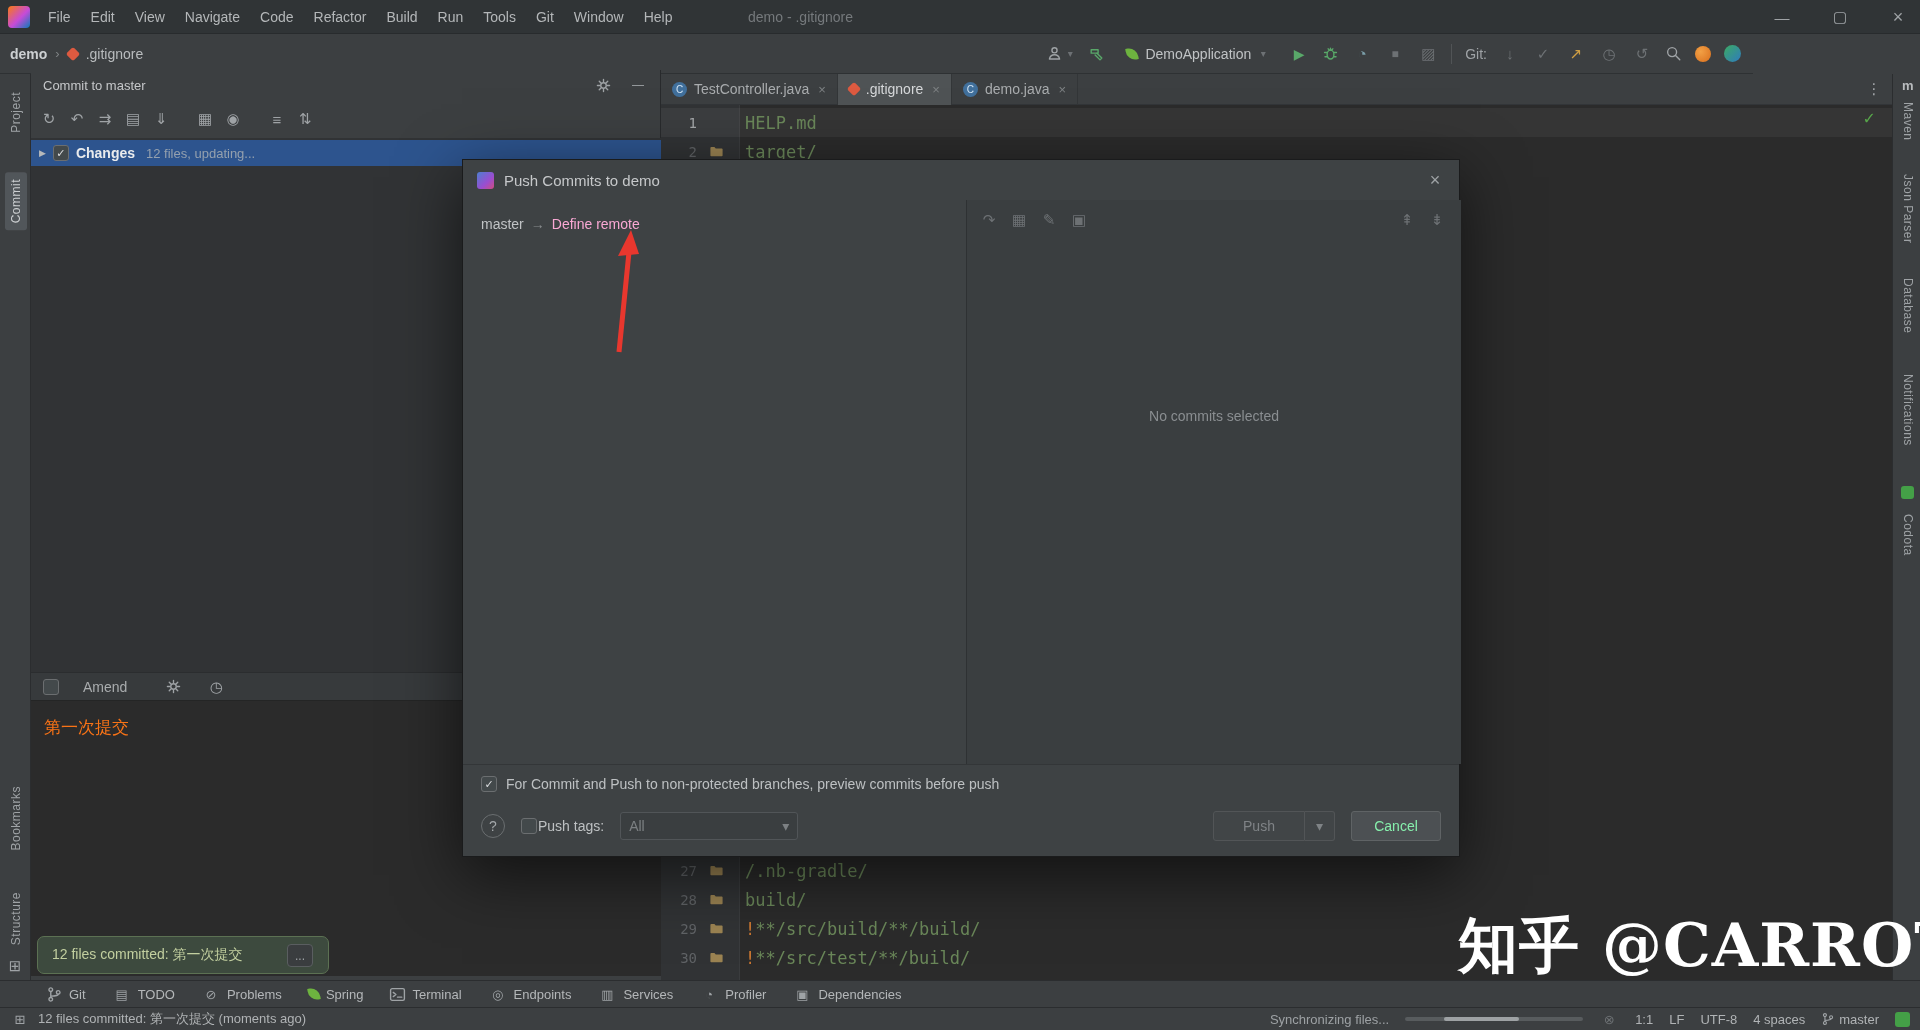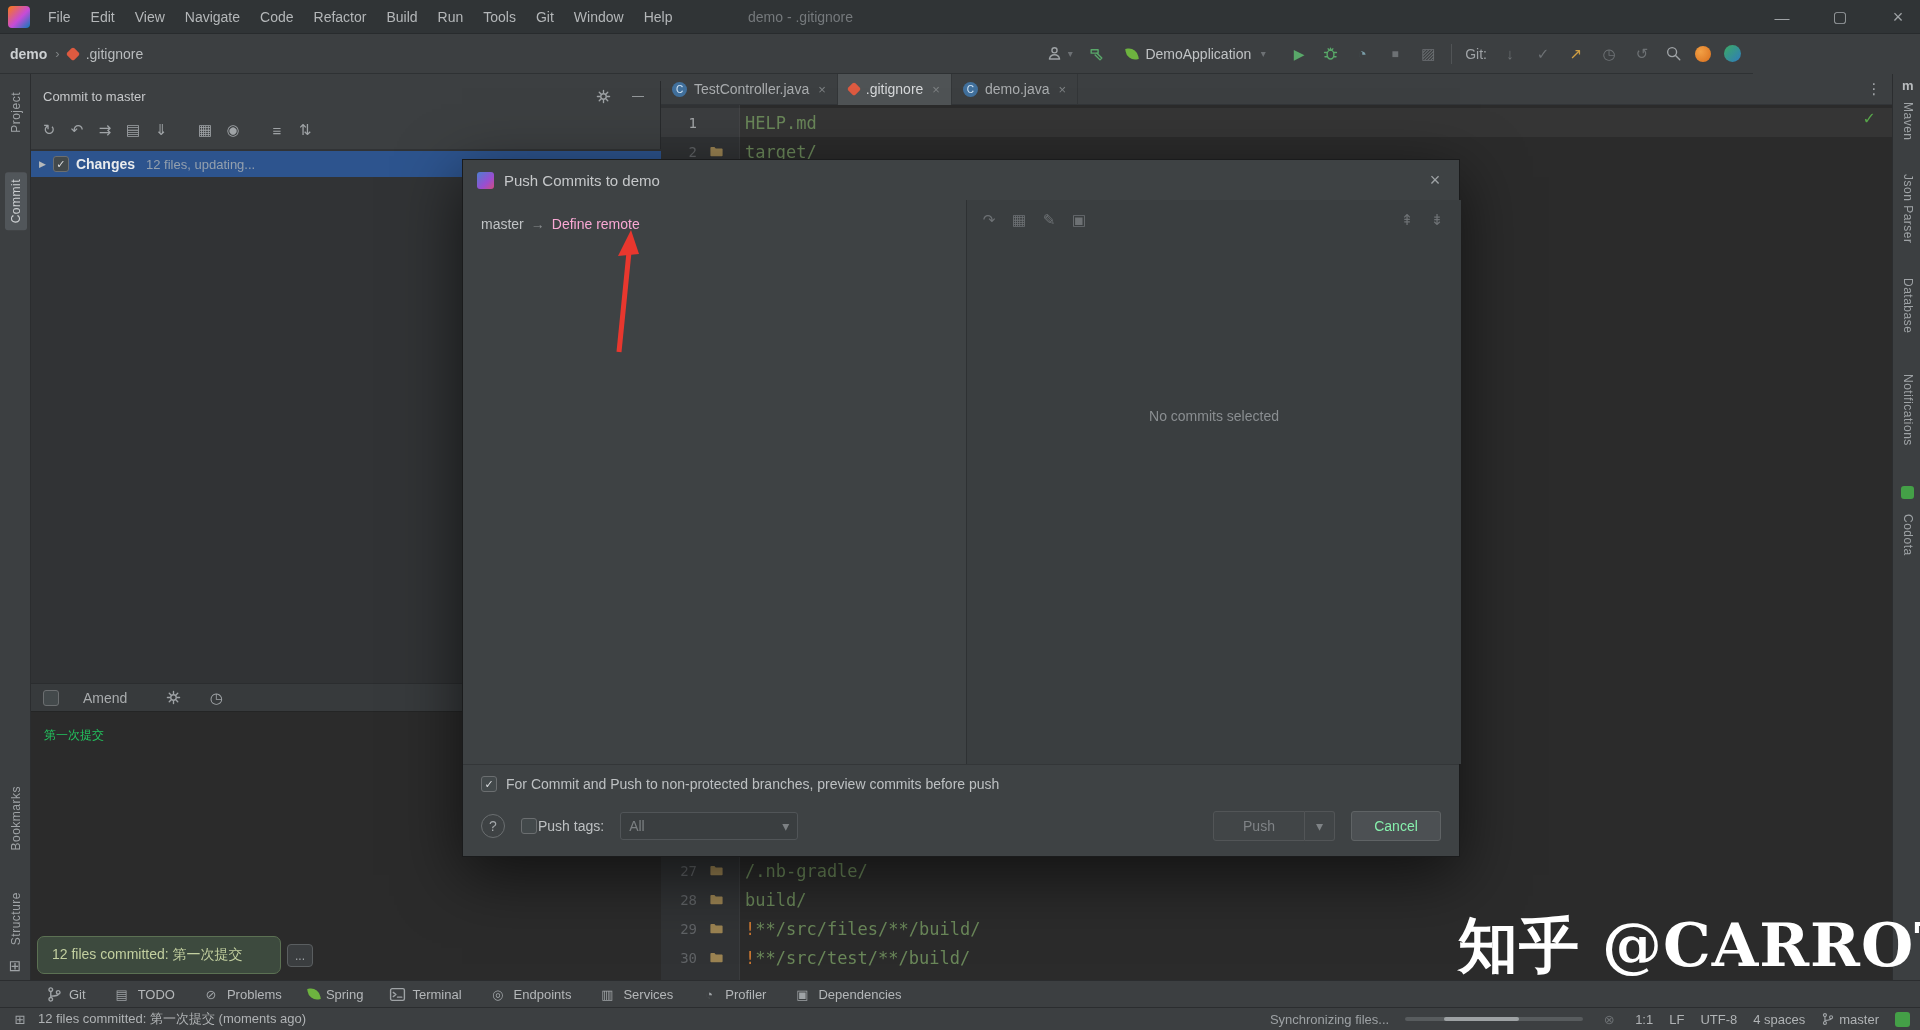--- a/index.html
+++ b/index.html
@@ -170,21 +170,21 @@
   </div>
 
   <div class="abs" id="left-stripe" style="left:0;top:74px;width:31px;height:906px;background:#3c3f41;border-right:1px solid #2b2d2f">
     <span class="vt abs" style="left:9px;top:18px">Project</span>
     <span class="vt abs" style="left:5px;top:98px;background:#51565a;color:#cdd0d2;padding:7px 4px;border-radius:3px">Commit</span>
     <span class="vt abs" style="left:9px;top:712px">Bookmarks</span>
     <span class="vt abs" style="left:9px;top:818px">Structure</span>
     <span class="ic abs" style="left:5px;bottom:4px">⊞</span>
   </div>
 
-  <div class="abs" id="commit-panel" style="left:31px;top:81px;width:630px;height:906px;background:#3c3f41;border-right:1px solid #282a2c">
+  <div class="abs" id="commit-panel" style="left:31px;top:70px;width:630px;height:906px;background:#3c3f41;border-right:1px solid #282a2c">
     <div class="flex" style="height:30px;padding:0 12px">
       <span style="color:#c6c8ca">Commit to master</span>
       <div class="flex" style="margin-left:auto;gap:16px">
         <svg class="s">
             <use href="#sym-gear"></use>
           </svg>
         <span class="ic" style="font-size:12px">—</span>
       </div>
     </div>
     <div class="flex" style="height:38px;padding-left:8px;gap:8px">
@@ -212,21 +212,21 @@
     </div>
     <div class="abs flex" style="left:0;top:602px;width:630px;height:28px;background:#373a3c;border-top:1px solid #2b2d2f;padding-left:12px;gap:24px">
       <span class="cb"></span>
       <span style="color:#a9acae;font-size:14px">Amend</span>
       <svg class="s" style="margin-left:14px">
           <use href="#sym-gear"></use>
         </svg>
       <span class="ic">◷</span>
     </div>
     <div class="abs" style="left:0;top:630px;width:630px;height:276px;background:#2b2b2b;border-top:1px solid #242525;padding:15px 13px">
-      <span style="color:#22c55e;font-size:12px">第一次提交</span>
+      <span style="color:#f97316;font-size:17px">第一次提交</span>
     </div>
   </div>
 
   <div class="abs" id="editor" style="left:661px;top:74px;width:1231px;height:906px;background:#2b2b2b">
     <div class="flex" style="height:31px;background:#3c3f41;border-bottom:1px solid #323538">
       <div class="tab">
         <span class="class-icon">C</span>
         <span>TestController.java</span>
         <span class="tab-close">×</span>
       </div>
@@ -284,21 +284,21 @@
           <span class="ctext">build/</span>
       </div>
       <div class="cline" style="top:809px">
         <span class="ln">29</span>
         <span class="gicon">
             <svg class="sf">
               <use href="#sym-folder"></use>
             </svg>
           </span>
         <span class="bang">!</span>
-          <span class="ctext">**/src/files/**/build/</span>
+          <span class="ctext">**/src/build/**/build/</span>
       </div>
       <div class="cline" style="top:838px">
         <span class="ln">30</span>
         <span class="gicon">
             <svg class="sf">
               <use href="#sym-folder"></use>
             </svg>
           </span>
         <span class="bang">!</span>
           <span class="ctext">**/src/test/**/build/</span>
@@ -430,21 +430,21 @@
       <span class="flex" style="gap:4px">
         <svg class="s" style="width:14px;height:14px">
             <use href="#sym-branch"></use>
           </svg>
         <span>master</span>
       </span>
       <span style="width:15px;height:15px;border-radius:3px;background:#44a047;display:inline-block"></span>
     </div>
   </div>
 
-  <div class="abs flex" style="left:37px;top:936px;width:244px;height:38px;background:#3d4a3e;border:1px solid #5c7153;border-radius:7px;padding:0 14px;z-index:70;overflow:hidden">
+  <div class="abs flex" style="left:37px;top:936px;width:292px;height:38px;background:#3d4a3e;border:1px solid #5c7153;border-radius:7px;padding:0 14px;z-index:70;overflow:hidden">
     <span style="color:#c2cf9f;font-size:14px;white-space:nowrap">12 files committed: 第一次提交</span>
   </div>
   <div class="abs flex" style="left:287px;top:944px;width:26px;height:23px;background:#3a3d3f;border:1px solid #5a5e60;border-radius:4px;justify-content:center;z-index:70">
     <span style="color:#9fa3a6;font-size:12px;line-height:10px">...</span>
   </div>
 
   <div class="abs" style="left:1458px;top:906px;z-index:100;color:#ffffff;font-size:60px;font-weight:700;letter-spacing:1px;font-family:'DejaVu Serif','Liberation Serif',serif;white-space:nowrap">知乎 @CARROT</div>
 
 </div>
 

